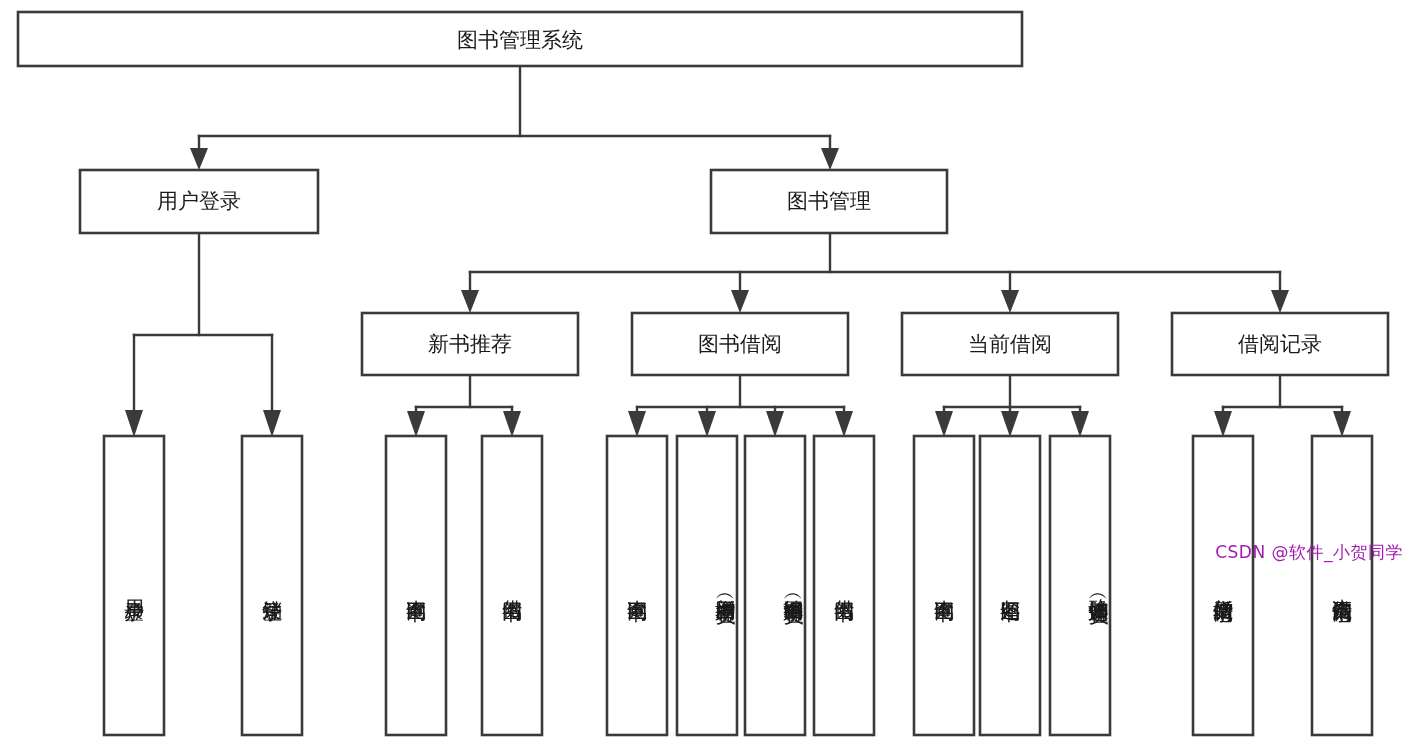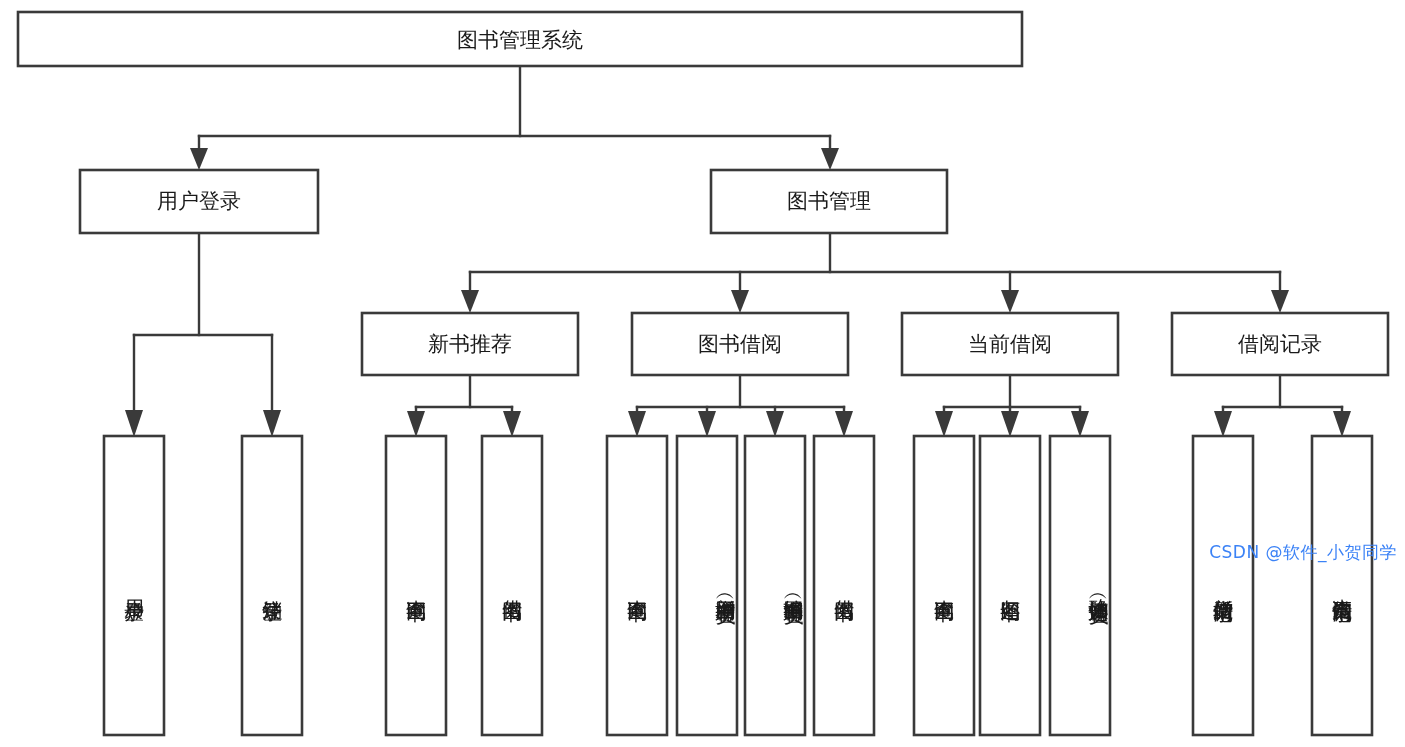--- a/index.html
+++ b/index.html
@@ -60,25 +60,25 @@
     font-size: 20px;
     line-height: 1.18;
     color: #1a1a1a;
     letter-spacing: 1px;
     white-space: nowrap;
     pointer-events: none;
     user-select: none;
   }
   .watermark {
     position: absolute;
-    right: 8px;
+    right: 2px;
     bottom: 3px;
     font-family: "DejaVu Sans", "Liberation Sans", sans-serif;
     font-size: 17px;
-    color: #3b82f6;
+    color: #a21caf;
     white-space: nowrap;
     letter-spacing: 0.5px;
   }
 </style>
 </head>
 <body>
 
 <div id="diagram-root">
 
   <svg id="tree-svg" viewBox="0 0 1405 747">

